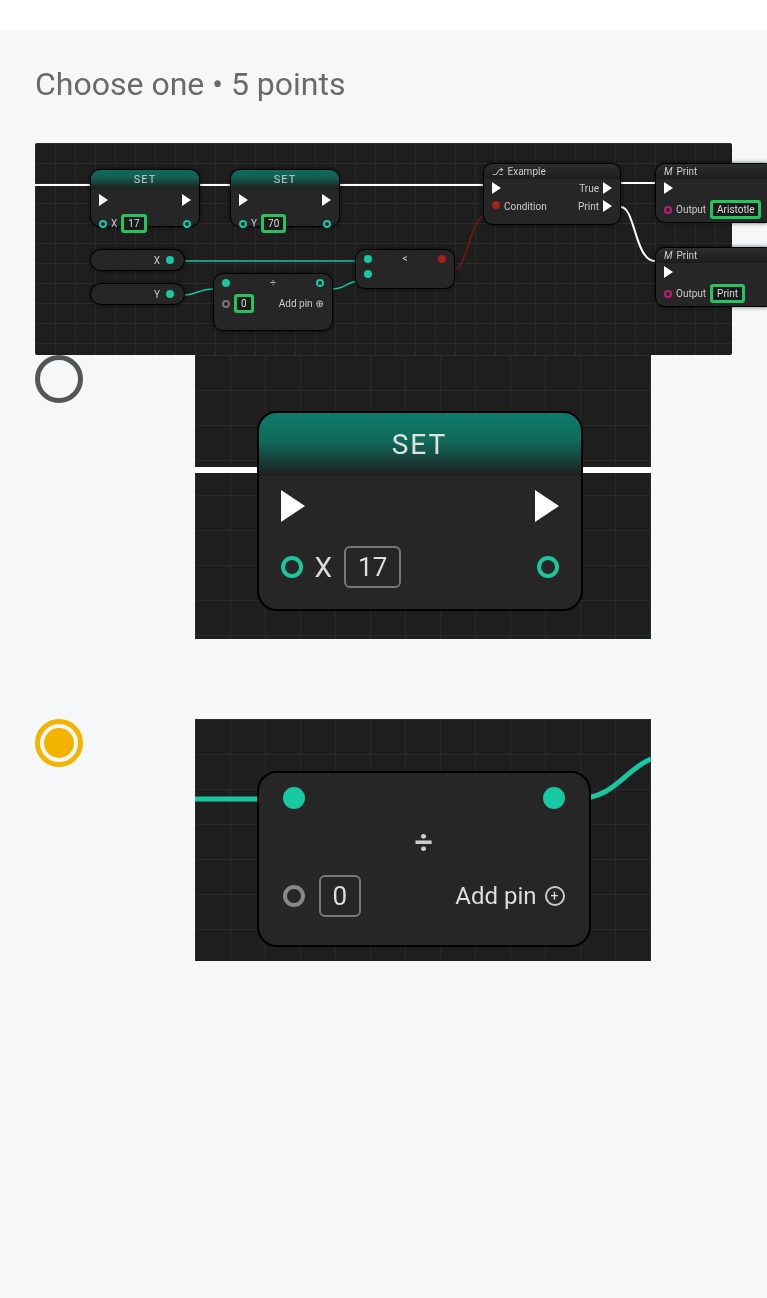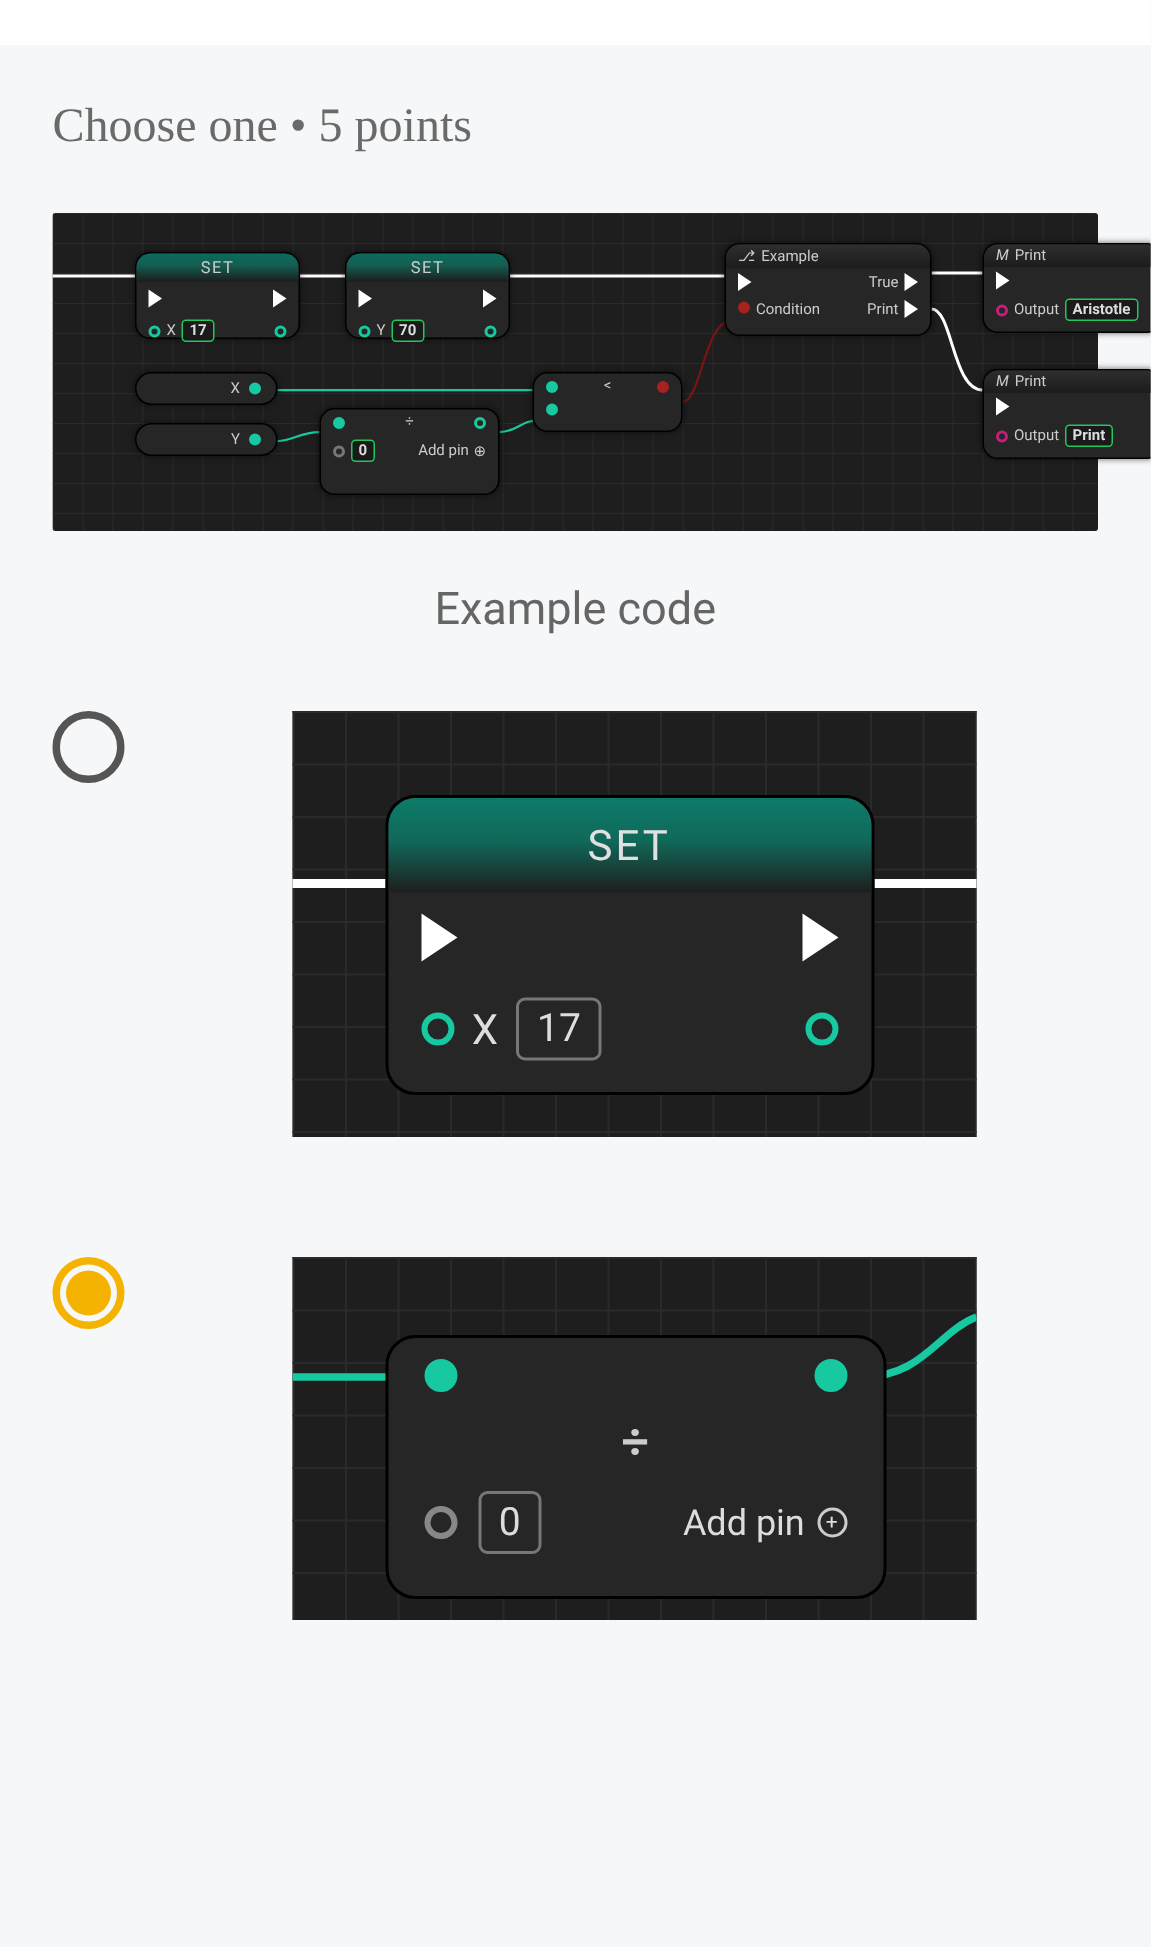--- a/index.html
+++ b/index.html
@@ -16,21 +16,20 @@
     font-weight: 400;
     color: #444;
     line-height: 1.85;
     margin-bottom: 10px;
   }
   .instructions {
     font-size: 32px;
     font-weight: 400;
     color: #6a6a6a;
     margin-bottom: 40px;
-    font-family: Liberation Serif, serif;
   }
 
   
   .diagram-wrap {
     background: #1e1e1e;
     background-image:
       linear-gradient(#2a2a2a 1px, transparent 1px),
       linear-gradient(90deg, #2a2a2a 1px, transparent 1px);
     background-size: 20px 20px;
     border-radius: 2px;
@@ -79,27 +78,26 @@
     width: 10px; height: 10px; border-radius: 50%;
     border: 2px solid #17c9a0;
     display: inline-block;
   }
   .pin-circle.filled { background: #17c9a0; }
   .pin-circle.small { width:8px; height:8px; border-width:2px; }
   .pin-circle.magenta { border-color: #c31e7e; }
   .pin-circle.red { border-color: #a82121; background:#a82121; }
   .pin-circle.grey { border-color:#777; }
   .valbox {
-    border: 1px solid #22c55e;
+    border: 3px solid #22c55e;
     background: #1a1a1a;
     color: #ddd;
     font-size: 10px;
     padding: 1px 4px;
     border-radius: 3px;
-    font-weight: bold;
   }
   .label { color:#ccc; font-size:10px; }
   .italic { font-style: italic; }
 
   
   #n-set1 { top: 26px; left: 55px; width: 110px; height: 58px; }
   #n-set2 { top: 26px; left: 195px; width: 110px; height: 58px; }
 
   #n-getx { top: 106px; left: 55px; width: 95px; height: 22px; border-radius: 11px; }
   #n-gety { top: 140px; left: 55px; width: 95px; height: 22px; border-radius: 11px; }
@@ -368,21 +366,20 @@
         <span style="display:flex;align-items:center;gap:4px">
           <span class="pin-circle small magenta"></span>
           <span class="label">Output</span>
           <span class="valbox">Print</span>
         </span>
       </div>
     </div>
 
   </div>
 
-  <div class="caption">Example code</div>
 
   <div class="option-row">
     <div class="radio"></div>
     <div style="flex:1;display:flex;justify-content:center">
       <div class="option-image opt1-img">
         <div class="owire" style="top:112px;left:0;width:62px"></div>
         <div class="owire" style="top:112px;left:388px;width:68px"></div>
         <div id="opt1-set">
           <div class="hdr">SET</div>
           <div class="row1">

